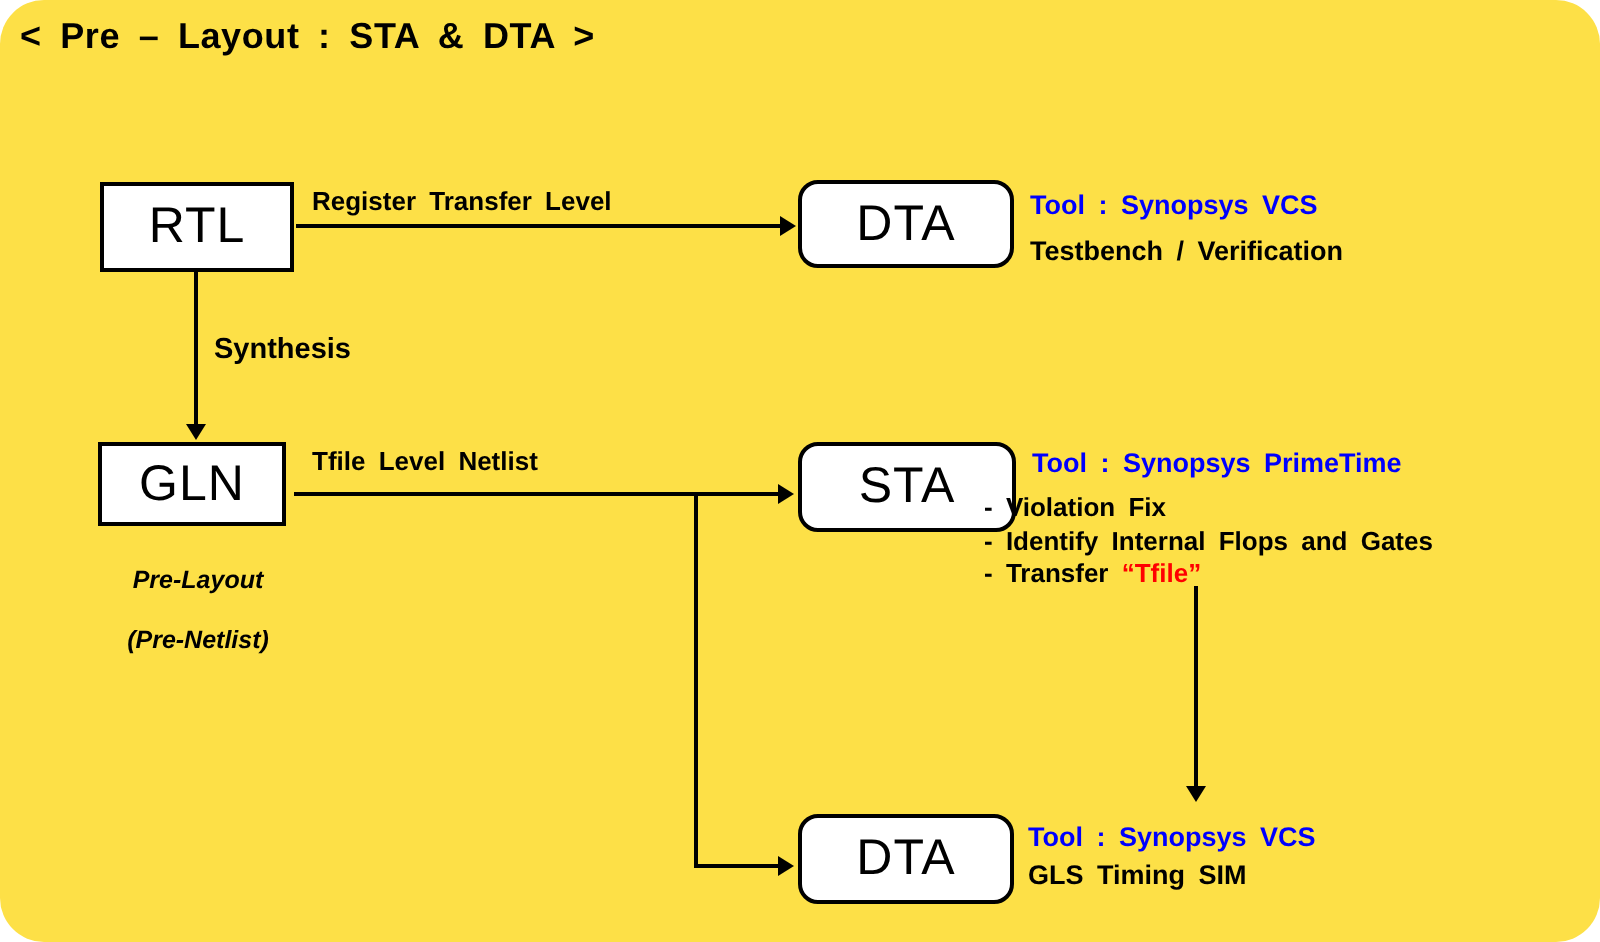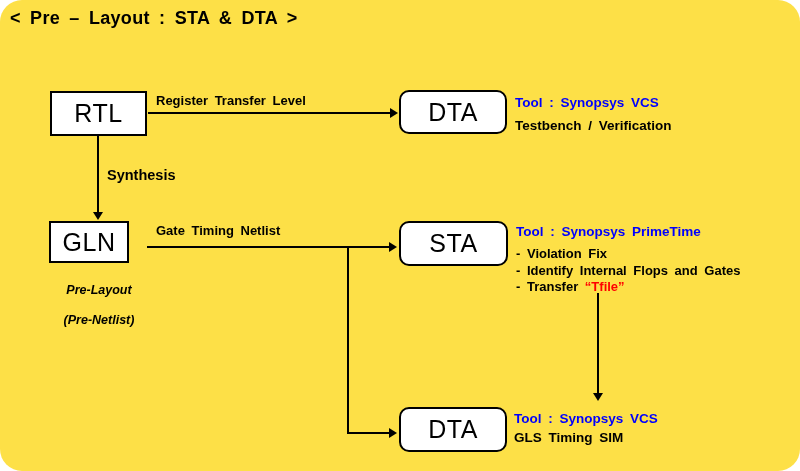--- a/index.html
+++ b/index.html
@@ -76,56 +76,56 @@
     <polygon points="389,428 389,438 397,433" fill="#000"></polygon>
 
     <line x1="598" y1="293" x2="598" y2="394" stroke="#000" stroke-width="2"></line>
     <polygon points="593,393 603,393 598,401" fill="#000"></polygon>
   </svg>
 
   <div class="node" style="left:50px;top:91px;width:97px;height:45px;">
     <span>RTL</span>
   </div>
 
-  <div class="node" style="left:49px;top:221px;width:80px;height:42px;">
+  <div class="node" style="left:49px;top:221px;width:94px;height:42px;">
     <span>GLN</span>
   </div>
 
   <div class="node rounded" style="left:399px;top:90px;width:108px;height:44px;">
     <span>DTA</span>
   </div>
 
   <div class="node rounded" style="left:399px;top:221px;width:109px;height:45px;">
     <span>STA</span>
   </div>
 
   <div class="node rounded" style="left:399px;top:407px;width:108px;height:45px;">
     <span>DTA</span>
   </div>
 
   <div class="edge-label lbl-13" style="left:156px;top:93px;">Register Transfer Level</div>
 
   <div class="edge-label lbl-14" style="left:107px;top:167px;">Synthesis</div>
 
-  <div class="edge-label lbl-13" style="left:156px;top:223px;">Gate Timing Netlist</div>
+  <div class="edge-label lbl-13" style="left:156px;top:223px;">Tfile Level Netlist</div>
 
   <div class="caption" style="left:38px;top:268px;width:122px;font-style:italic;">
     <div>Pre-Layout</div>
     <div>(Pre-Netlist)</div>
   </div>
 
   <div class="ann" style="left:515px;top:95px;">
     <div class="tool">Tool : Synopsys VCS</div>
     <div class="detail gap7">Testbench / Verification</div>
   </div>
 
   <div class="ann" style="left:516px;top:224px;">
     <div class="tool">Tool : Synopsys PrimeTime</div>
   </div>
-  <div class="bullets" style="left:516px;top:246px;">
+  <div class="bullets" style="left:492px;top:246px;">
     <div>- Violation Fix</div>
     <div>- Identify Internal Flops and Gates</div>
     <div><span>- Transfer </span><span class="hl-red">“Tfile”</span></div>
   </div>
 
   <div class="ann" style="left:514px;top:411px;">
     <div class="tool">Tool : Synopsys VCS</div>
     <div class="detail gap2">GLS Timing SIM</div>
   </div>
 

